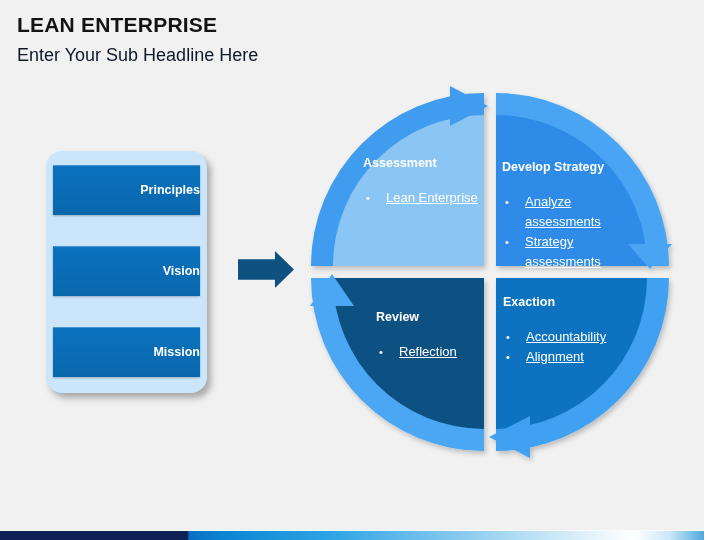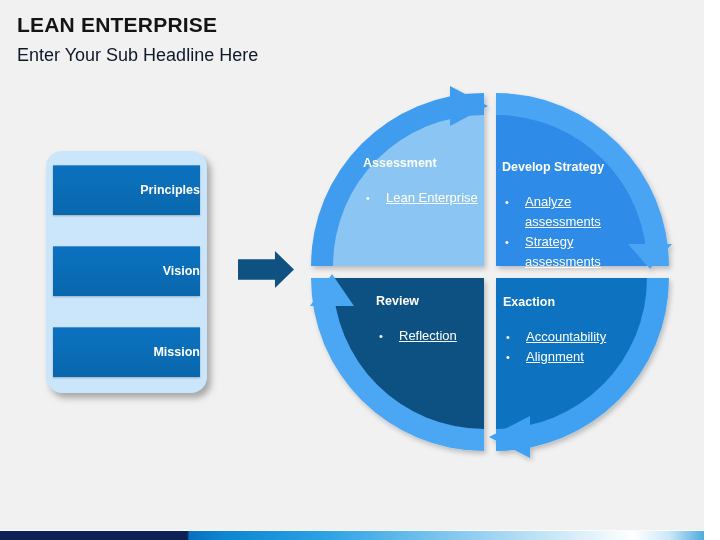--- a/index.html
+++ b/index.html
@@ -132,21 +132,21 @@
   </div>
 
   <div class="qtext" style="left:502px;top:160px;">
     <div class="qtitle">Develop Strategy</div>
     <ul class="qbullets w110">
       <li>Analyze assessments</li>
       <li>Strategy assessments</li>
     </ul>
   </div>
 
-  <div class="qtext" style="left:376px;top:294px;">
+  <div class="qtext" style="left:376px;top:310px;">
     <div class="qtitle">Review</div>
     <ul class="qbullets w110">
       <li>Reflection</li>
     </ul>
   </div>
 
   <div class="qtext" style="left:503px;top:295px;">
     <div class="qtitle">Exaction</div>
     <ul class="qbullets w122">
       <li>Accountability</li>

